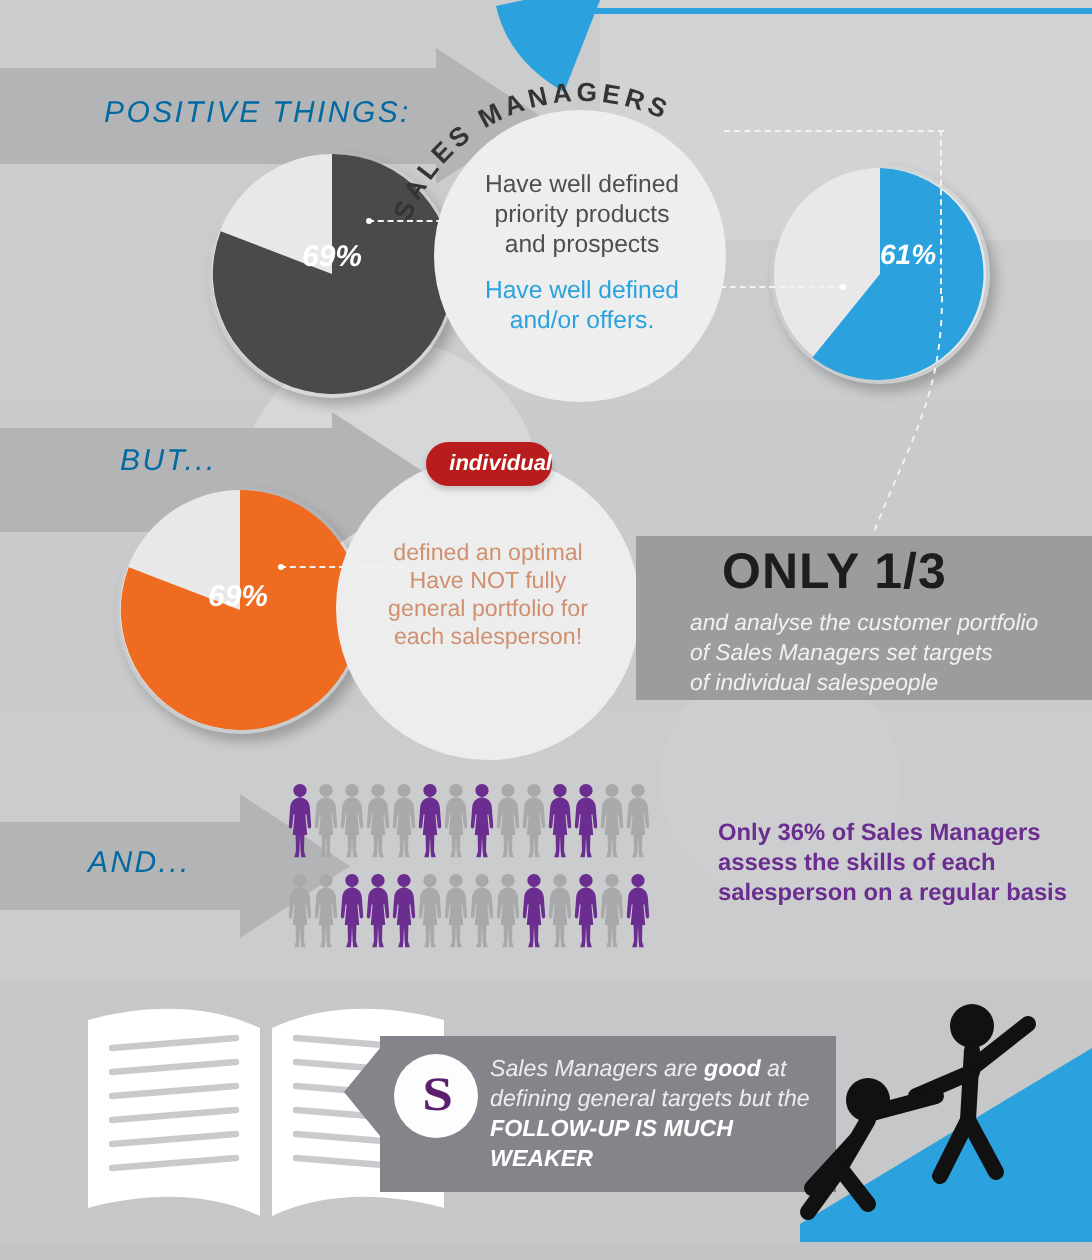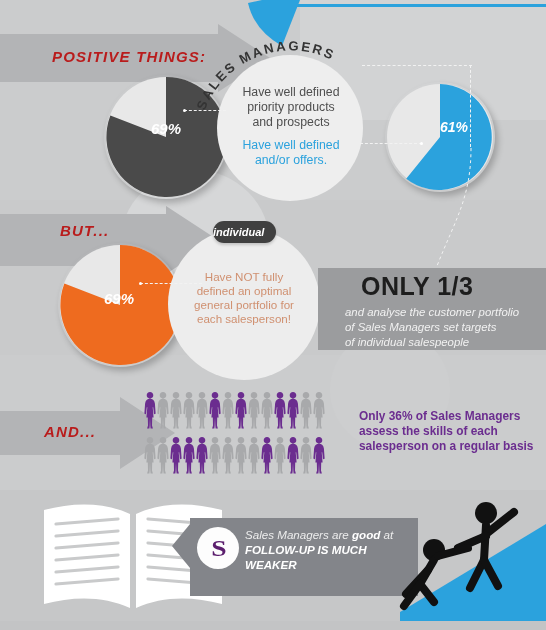--- a/index.html
+++ b/index.html
@@ -6,21 +6,21 @@
   body{font-family:"Liberation Sans",sans-serif;}
   #stage{position:relative;width:546px;height:630px;overflow:hidden;background:#c9cacb;}
 
   
   .bgband{position:absolute;left:0;width:546px;background:#cdcecf;}
   .bgsoft{position:absolute;background:#d4d5d6;}
   .bglight{position:absolute;background:#dcdddd;}
 
   
   .swoosh-bar{position:absolute;background:#2ba2dd;}
-  .arrow-label{position:absolute;color:#b91c1c;font-weight:bold;font-style:italic;
+  .arrow-label{position:absolute;color:#0369a1;font-weight:normal;font-style:italic;
        letter-spacing:1.2px;white-space:nowrap;}
 
   
   .pie{position:absolute;border-radius:50%;box-shadow:3px 4px 6px rgba(0,0,0,.22);}
   .pie-label{position:absolute;color:#fff;font-style:italic;font-weight:bold;}
 
   
   .circ{position:absolute;border-radius:50%;}
 
   
@@ -31,23 +31,23 @@
   
   .txt{position:absolute;text-align:center;line-height:1.22;}
   .txt-left{position:absolute;text-align:left;line-height:1.25;}
 
   
   .arc-wrap{position:absolute;}
   .arc-wrap text{font-family:"Liberation Sans",sans-serif;font-weight:bold;
        fill:#343434;font-size:13.2px;letter-spacing:2.2px;}
 
   
-  .pill{position:absolute;background:#404040;border-radius:12px;color:#fff;
+  .pill{position:absolute;background:#b91c1c;border-radius:12px;color:#fff;
        font-style:italic;font-weight:bold;display:flex;align-items:center;
-       justify-content:flex-start;box-shadow:0 2px 3px rgba(0,0,0,.18);}
+       justify-content:flex-end;box-shadow:0 2px 3px rgba(0,0,0,.18);}
 
   
   .band{position:absolute;background:#9b9c9e;}
   .band-h1{position:absolute;color:#1d1d1d;font-weight:bold;letter-spacing:.5px;}
   .band-p{position:absolute;color:#f1f1f1;font-style:italic;line-height:1.32;}
 
   
   .people-row{position:absolute;display:flex;align-items:flex-end;}
   .person{position:relative;margin-right:1px;}
 
@@ -155,22 +155,22 @@
   </svg>
   <div class="pie-label" style="left:104px;top:290px;font-size:15px;color:#ffffff;">69%</div>
 
   <div class="circ" style="left:168px;top:228px;width:152px;height:152px;background:#ededed;"></div>
 
   <div class="pill" style="left:213px;top:221px;width:63px;height:22px;font-size:11px;">
     <span>individual</span>
   </div>
 
   <div class="txt" style="left:172px;top:270px;width:144px;color:#d09070;font-size:11.6px;">
+    <div>defined an optimal</div>
     <div>Have NOT fully</div>
-    <div>defined an optimal</div>
     <div>general portfolio for</div>
     <div>each salesperson!</div>
   </div>
 
   <div class="dotline" style="left:140px;top:283px;width:62px;"></div>
   <div class="dot" style="left:139px;top:282px;"></div>
 
   <div class="band" style="left:318px;top:268px;width:228px;height:82px;"></div>
   <div class="band-h1" style="left:361px;top:272px;font-size:25px;">ONLY 1/3</div>
   <div class="band-p" style="left:345px;top:305px;width:200px;font-size:11.4px;">
@@ -295,20 +295,21 @@
 
   <div class="callout-tip" style="left:172px;top:524px;"></div>
   <div class="callout" style="left:190px;top:518px;width:228px;height:78px;"></div>
   <div class="badge" style="left:197px;top:527px;width:42px;height:42px;font-size:24px;">
     <span style="transform:scaleX(1.15);letter-spacing:-2px;">S</span>
   </div>
   <div class="callout-txt" style="left:245px;top:527px;width:170px;font-size:11.6px;">
     <div>
       <span>Sales Managers are </span><b>good</b><span> at</span>
     </div>
+    <div>defining general targets but the</div>
     <div class="callout-strong">FOLLOW-UP IS MUCH WEAKER</div>
   </div>
 
   <svg class="hill" width="146" height="130" style="left:400px;top:500px;">
     <path d="M146 24 L146 130 L0 130 L0 112 Z" fill="#2ba2dd"></path>
   </svg>
   <svg class="hill" width="150" height="130" style="left:398px;top:498px;">
 
     <g fill="none" stroke="#111111" stroke-width="8" stroke-linecap="round" stroke-linejoin="round">
       <circle cx="88" cy="15" r="11" fill="#111111" stroke="none"></circle>

